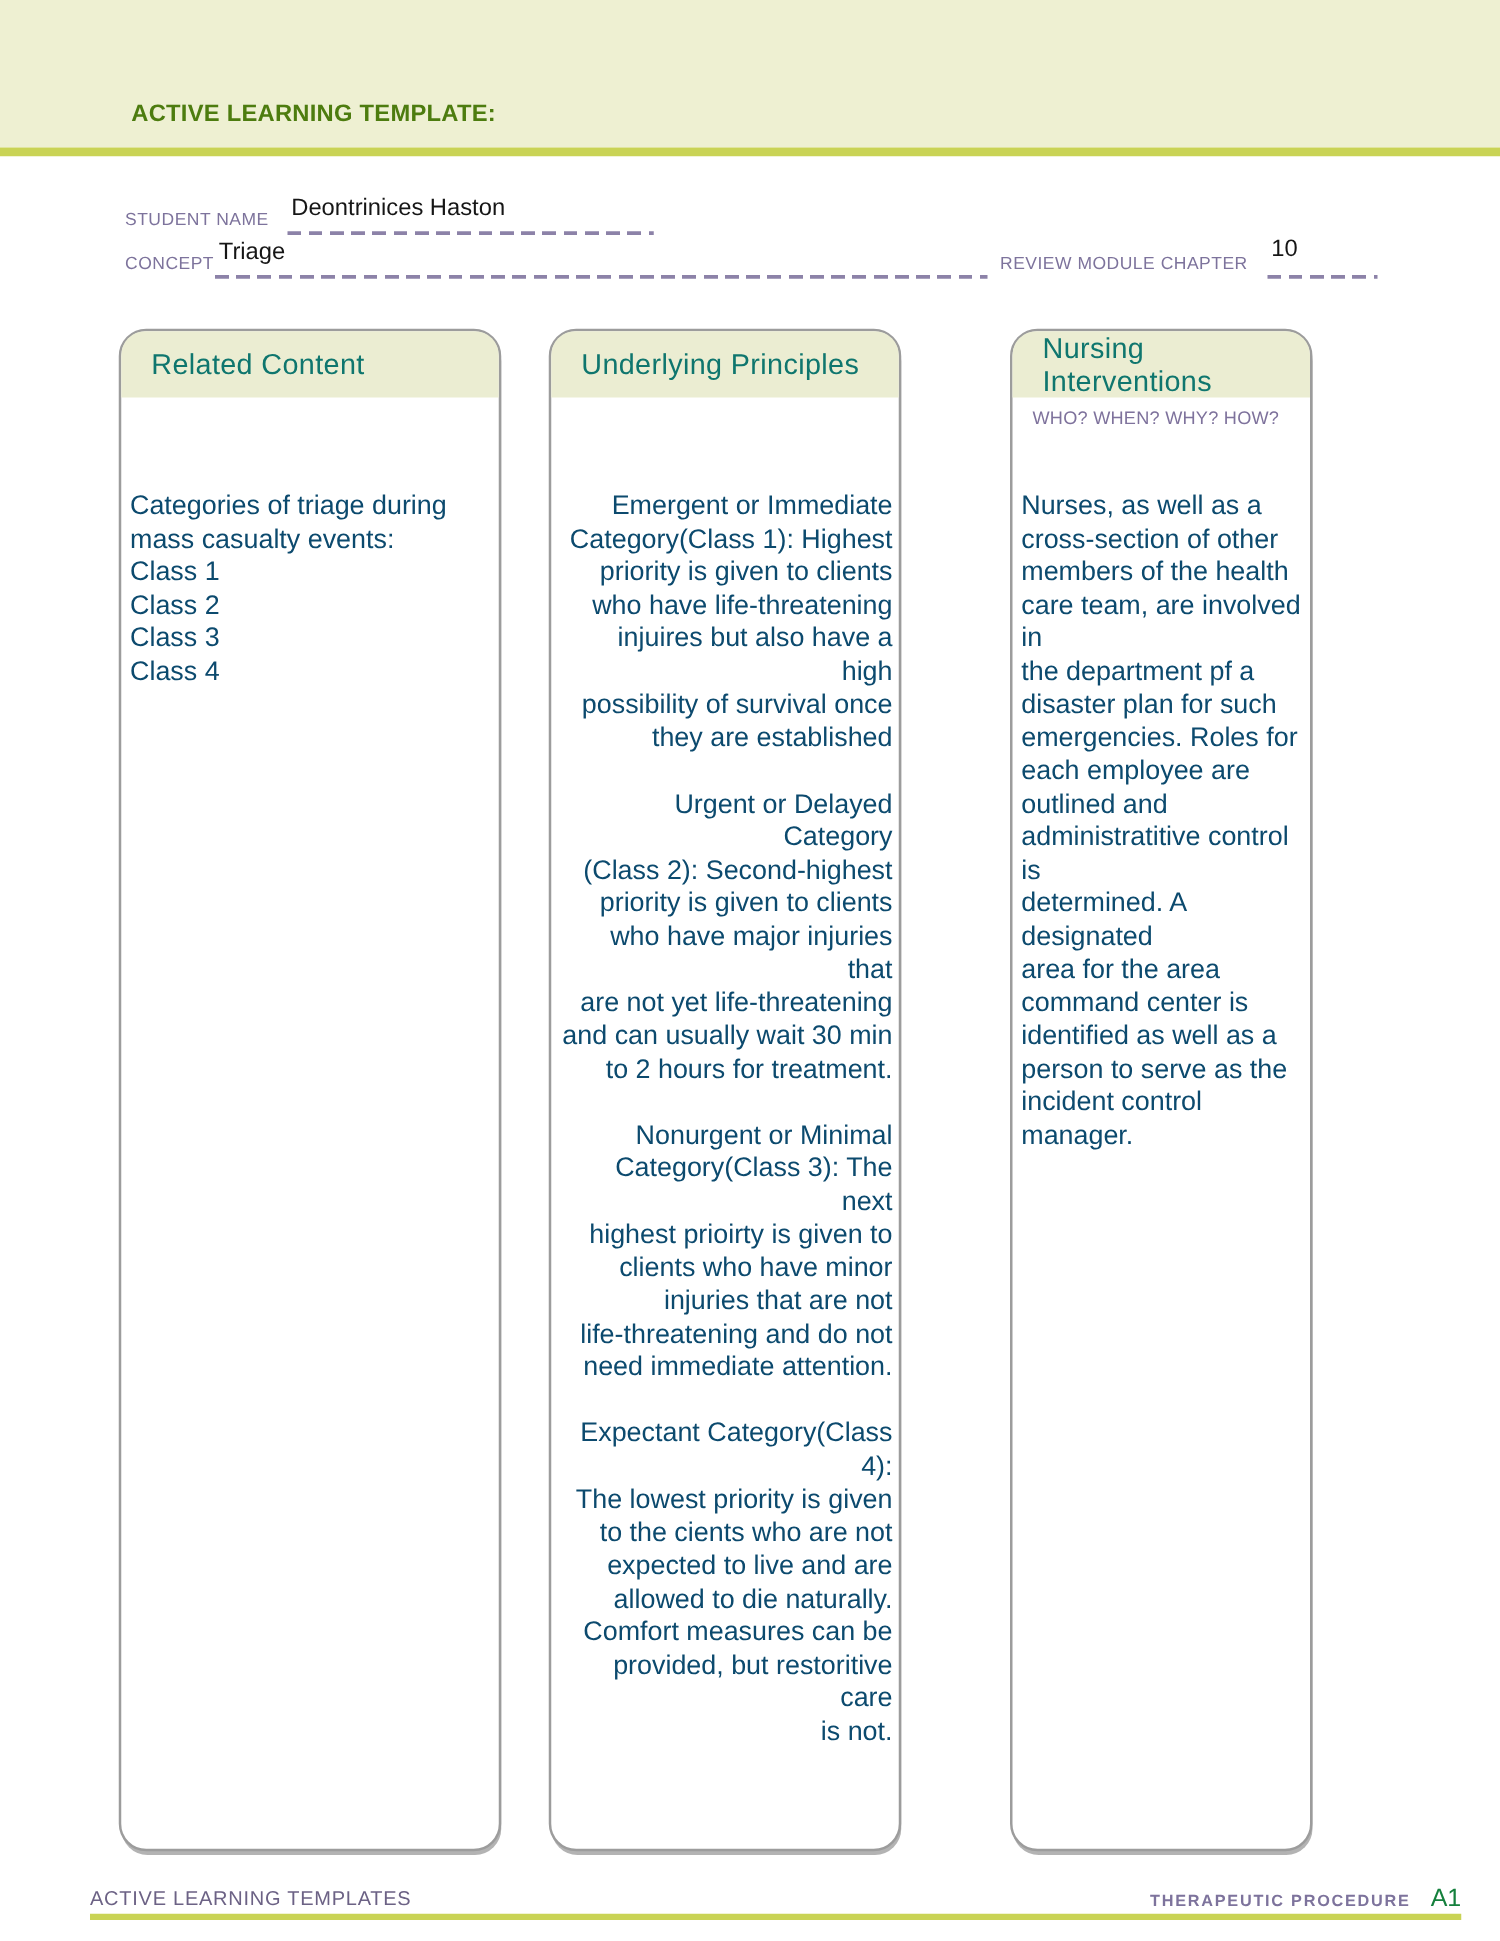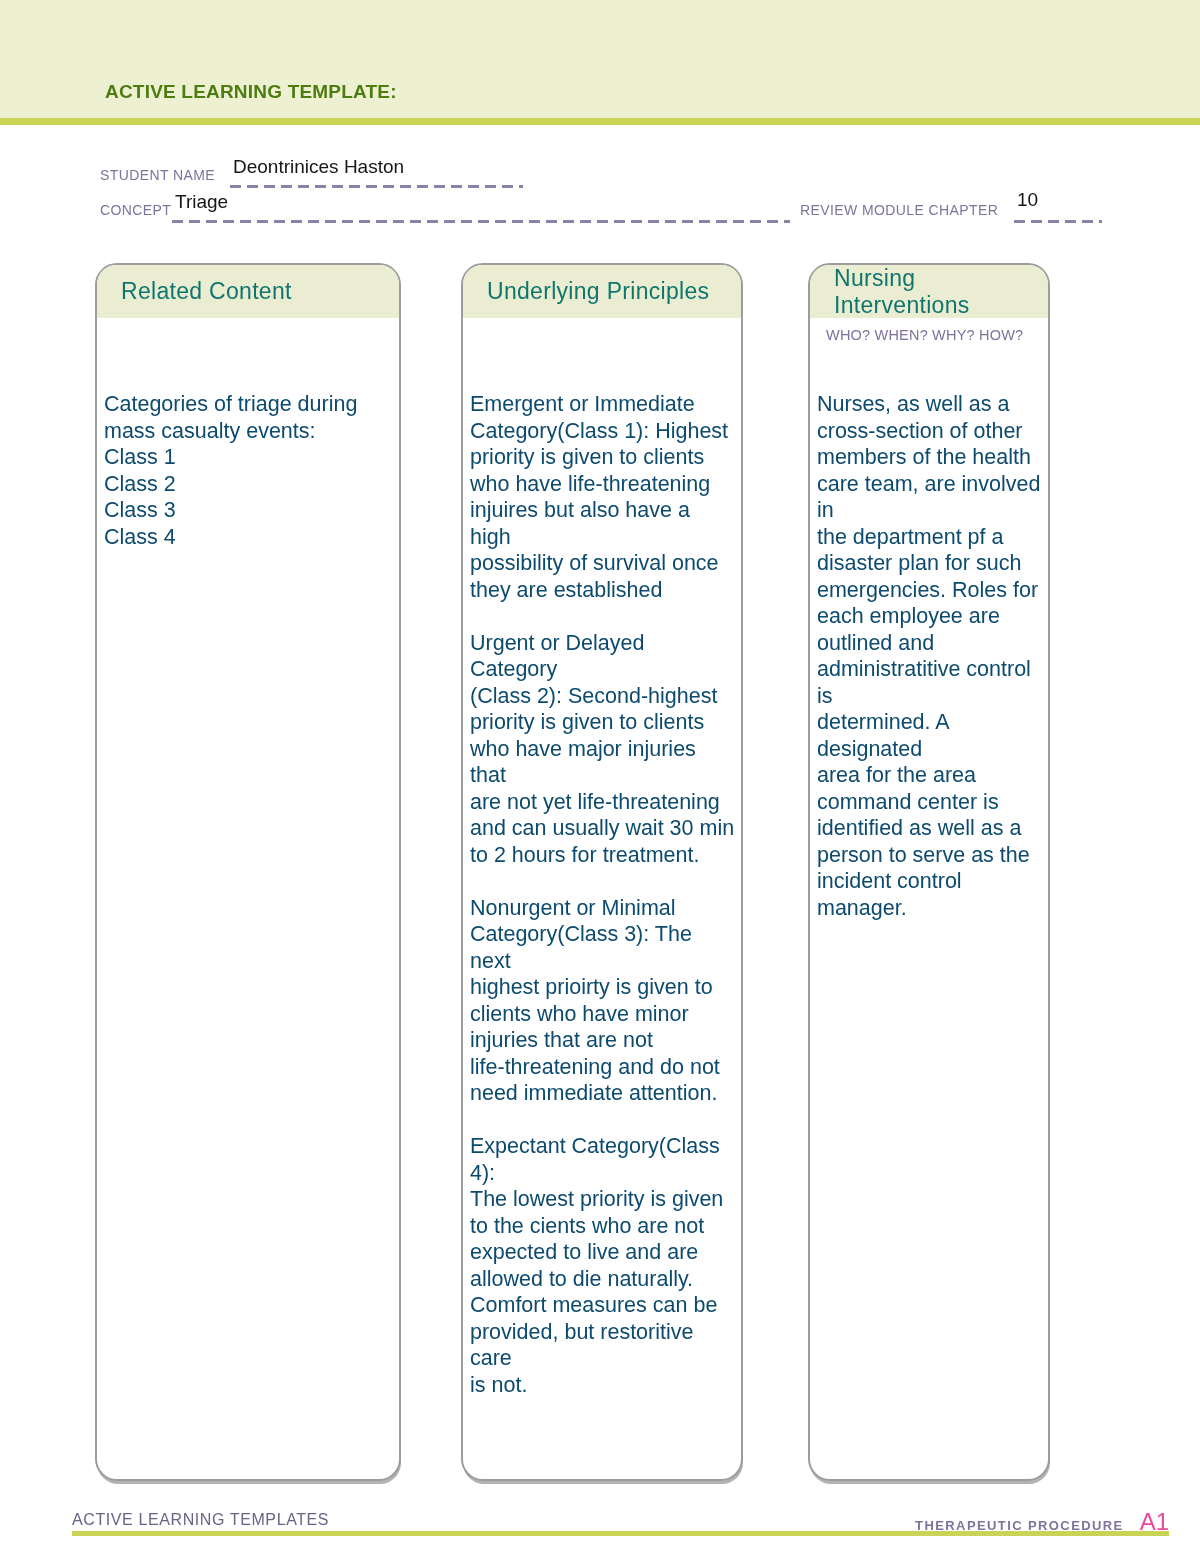--- a/index.html
+++ b/index.html
@@ -49,21 +49,21 @@
 
   
   .box {
     position:absolute; top:263px; height:1218px;
     background:#ffffff;
     border:2.5px solid #9c9c9c;
     border-radius:22px;
     box-shadow:1px 4px 0 -1px #b3b3b3;
   }
   .box1 { left:95px;  width:306px; }
-  .box2 { left:461px; width:282px; }
+  .box2 { left:439px; width:282px;text-align:right; }
   .box3 { left:808px; width:242px; }
   .box-header {
     position:absolute; left:0; right:0; top:0; height:53px;
     background:#ebedd2;
     border-radius:19px 19px 0 0;
     display:flex; align-items:center;
     padding-left:24px;
     font-size:23px; color:#0f766e; letter-spacing:0.3px;
   }
   .box-hint {
@@ -86,21 +86,21 @@
   }
   .footer-right {
     position:absolute; right:31px; top:1508px;
     display:flex; align-items:baseline;
   }
   .footer-right-small {
     font-size:13px; color:#7d739c; letter-spacing:1.4px;
     margin-right:16px; font-weight:bold;
   }
   .footer-right-big {
-    font-size:24px; color:#ec4899;
+    font-size:20px; color:#15803d;
   }
 </style>
 </head>
 <body>
 
 <div class="page">
 
   <header class="banner">
     <span class="eyebrow">ACTIVE LEARNING TEMPLATE:</span>
   </header>

